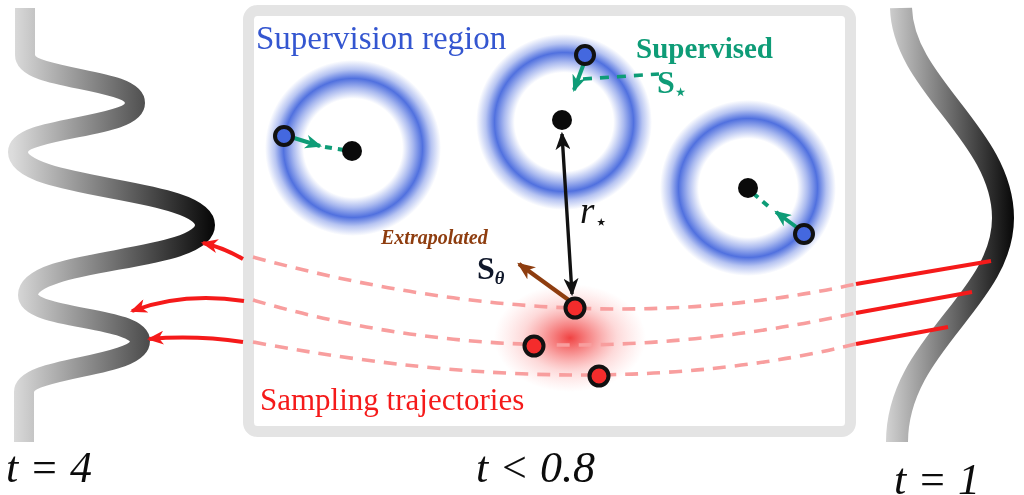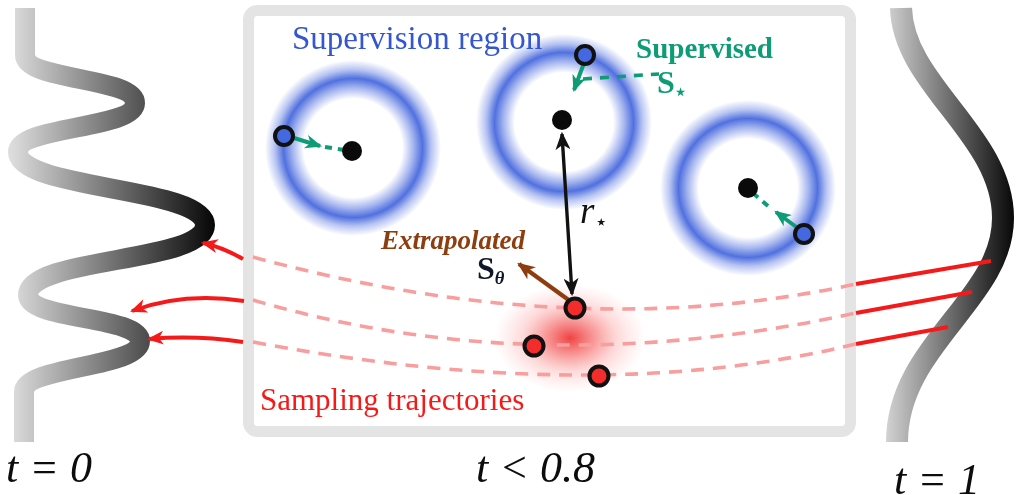--- a/index.html
+++ b/index.html
@@ -2,26 +2,26 @@
 <html><head>
 <meta charset="utf-8">
 <style>
   html,body{margin:0;padding:0;background:#ffffff;}
   .fig{position:relative;width:1024px;height:495px;background:#ffffff;overflow:hidden;
        font-family:"Liberation Serif",serif;}
   .fig svg{position:absolute;left:0;top:0;}
   .lbl{position:absolute;line-height:1;white-space:nowrap;}
   .sub{font-size:0.58em;vertical-align:-0.28em;}
   .sub-it{font-style:italic;}
-  .title-supervision{left:256px;top:22px;font-size:33px;color:#3456d0;margin-left:36px;}
+  .title-supervision{left:256px;top:22px;font-size:33px;color:#3456d0;}
   .lbl-supervised{left:636px;top:34px;font-size:29px;font-weight:bold;color:#0e9c77;}
   .sym-supervised{left:657px;top:66px;font-size:32px;font-weight:bold;color:#0e9c77;}
   .lbl-radius{left:580px;top:192px;font-size:37px;color:#111;}
   .lbl-radius .base{font-style:italic;}
-  .lbl-extrapolated{left:381px;top:227px;font-size:27px;font-weight:bold;font-style:italic;color:#8e3d0f;}
+  .lbl-extrapolated{left:381px;top:227px;font-size:20px;font-weight:bold;font-style:italic;color:#8e3d0f;}
   .sym-extrapolated{left:477px;top:252px;font-size:32px;font-weight:bold;color:#0f172a;}
   .lbl-sampling{left:260px;top:384px;font-size:31px;color:#f51a1a;}
   .time{font-size:44px;font-style:italic;color:#0c0c0c;}
   .time-t0{left:6px;top:446px;}
   .time-mid{left:476px;top:446px;}
   .time-t1{left:894px;top:446px;margin-top:12px;}
 </style>
 </head>
 <body>
 
@@ -128,16 +128,16 @@
   <div class="lbl lbl-supervised">Supervised</div>
   <div class="lbl sym-supervised"><span>S</span><span class="sub">⋆</span></div>
 
   <div class="lbl lbl-radius"><span class="base">r</span><span class="sub">⋆</span></div>
 
   <div class="lbl lbl-extrapolated">Extrapolated</div>
   <div class="lbl sym-extrapolated"><span>S</span><span class="sub sub-it">θ</span></div>
 
   <div class="lbl lbl-sampling">Sampling trajectories</div>
 
-  <div class="lbl time time-t0">t = 0</div>
+  <div class="lbl time time-t0">t = 4</div>
   <div class="lbl time time-mid">t &lt; 0.8</div>
   <div class="lbl time time-t1">t = 1</div>
 </div>
 
 </body></html>

